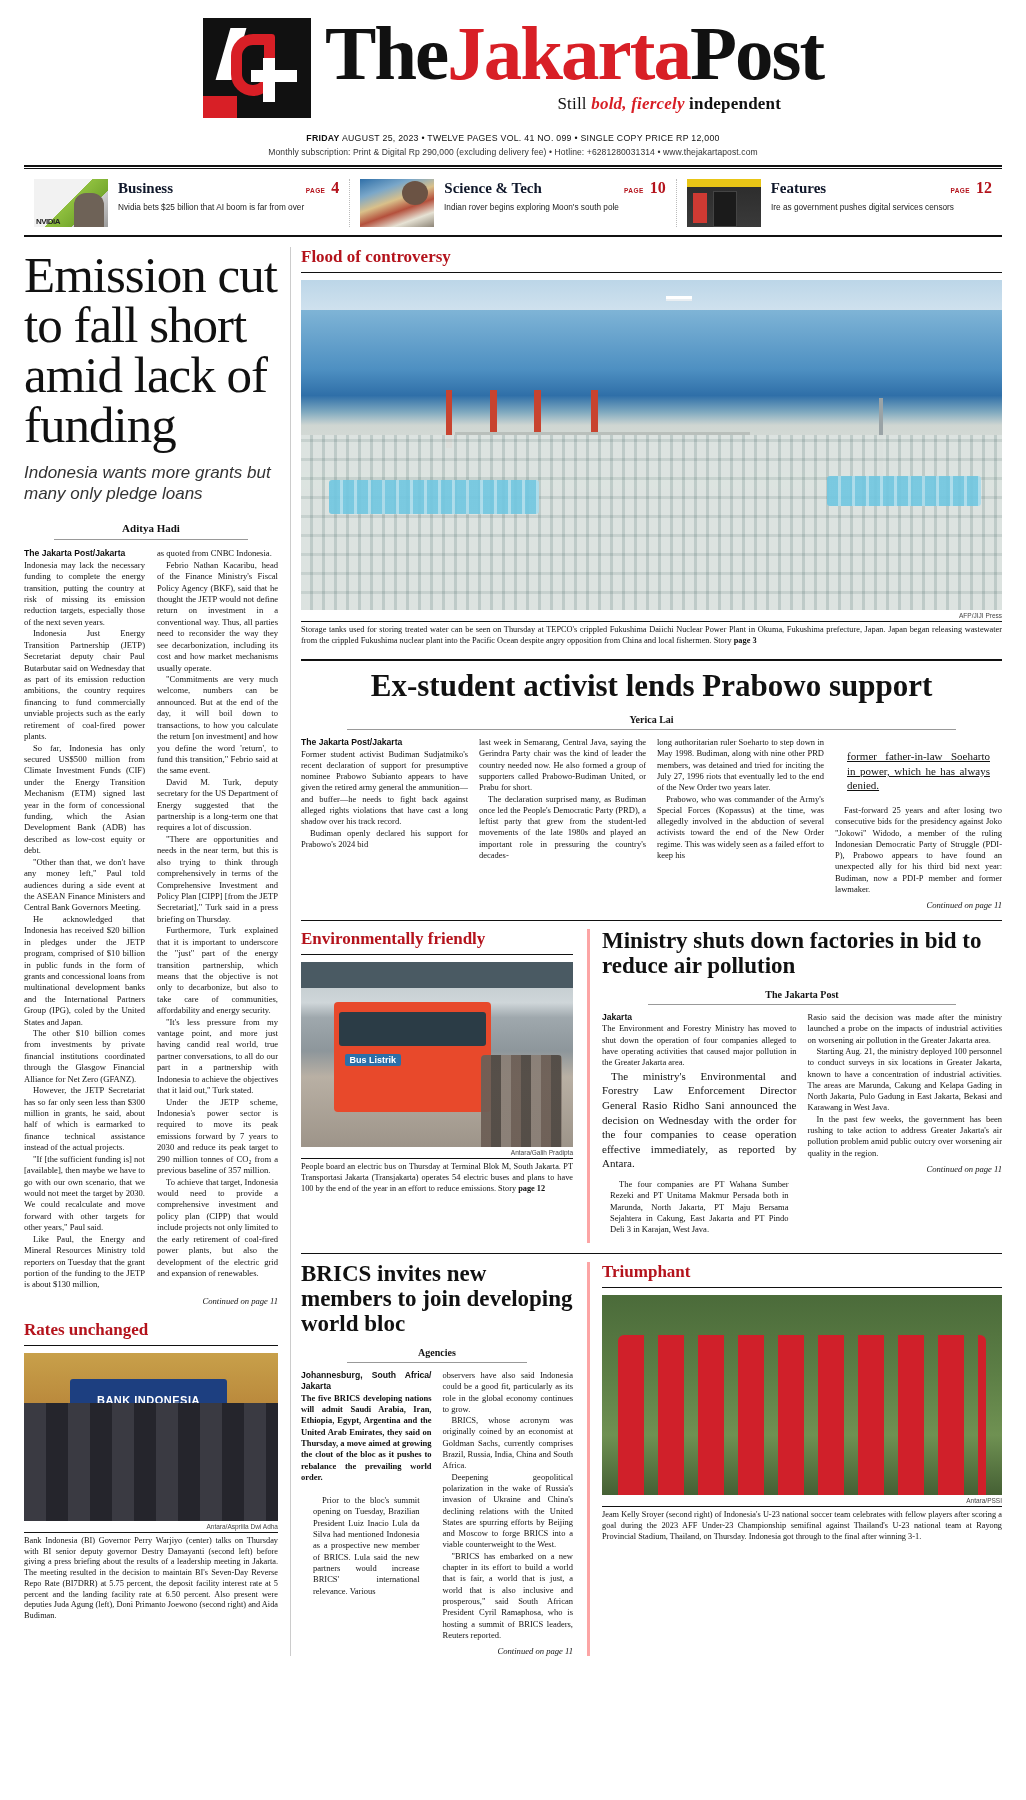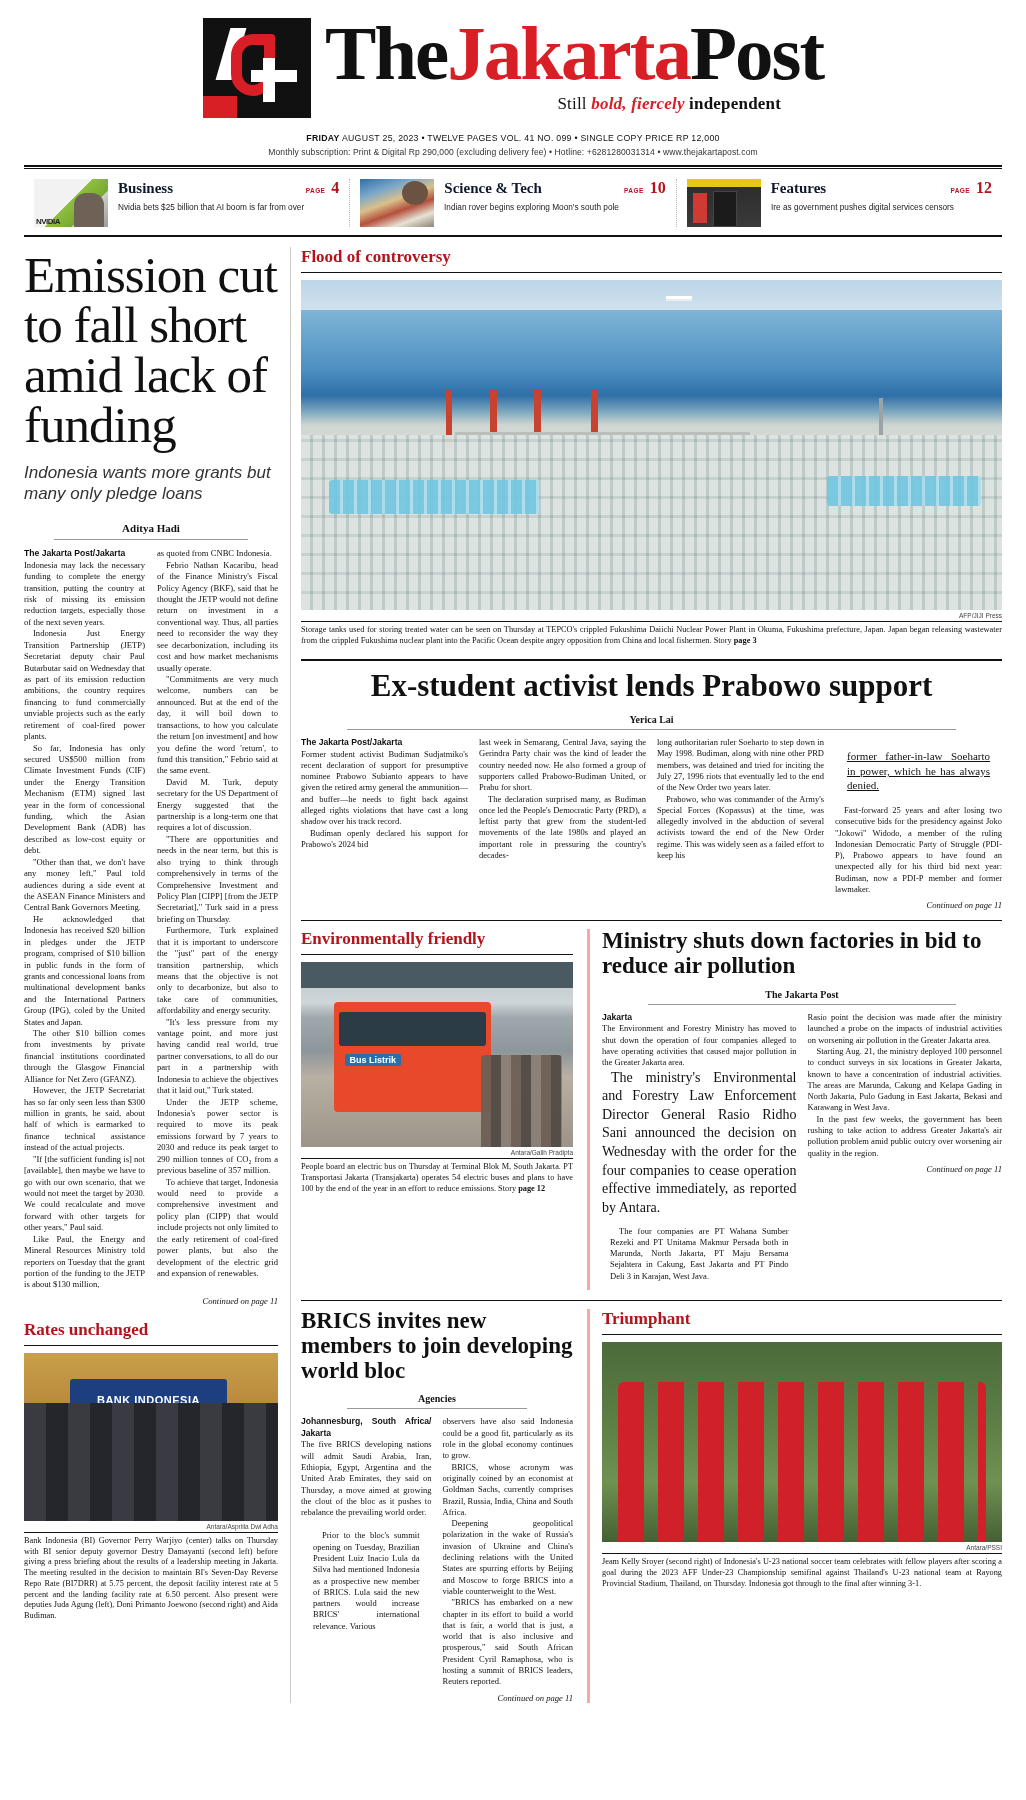--- a/index.html
+++ b/index.html
@@ -315,45 +315,45 @@
         </div>
 
         <div class="box-min">
           <h3 class="mid-head">Ministry shuts down factories in bid to reduce air pollution</h3>
           <div class="byline2">The Jakarta Post</div>
           <div class="byline2-rule"></div>
           <div style="display:flex; gap:11px;">
             <div style="flex:1 1 0">
               <p class="first" style="margin:0;font-size:8.5px;line-height:1.33;text-align:justify;font-family:'Liberation Serif',serif;"><span class="dateline-bold">Jakarta</span></p>
               <p style="margin:0;text-indent:0;font-size:8.5px;line-height:1.33;text-align:justify;font-family:'Liberation Serif',serif;">The Environment and Forestry Ministry has moved to shut down the operation of four companies alleged to have operating activities that caused major pollution in the Greater Jakarta area.</p>
-              <p style="margin:0;text-indent:9px;font-size:14px;line-height:1.33;text-align:justify;font-family:'Liberation Serif',serif;">The ministry's Environmental and Forestry Law Enforcement Director General Rasio Ridho Sani announced the decision on Wednesday with the order for the four companies to cease operation effective immediately, as reported by Antara.</p>
+              <p style="margin:0;text-indent:9px;font-size:11px;line-height:1.33;text-align:justify;font-family:'Liberation Serif',serif;">The ministry's Environmental and Forestry Law Enforcement Director General Rasio Ridho Sani announced the decision on Wednesday with the order for the four companies to cease operation effective immediately, as reported by Antara.</p>
               <p style="margin:8px;text-indent:9px;font-size:8.5px;line-height:1.33;text-align:justify;font-family:'Liberation Serif',serif;">The four companies are PT Wahana Sumber Rezeki and PT Unitama Makmur Persada both in Marunda, North Jakarta, PT Maju Bersama Sejahtera in Cakung, East Jakarta and PT Pindo Deli 3 in Karajan, West Java.</p>
             </div>
             <div style="flex:1 1 0">
-              <p style="margin:0;text-indent:0;font-size:8.5px;line-height:1.33;text-align:justify;font-family:'Liberation Serif',serif;">Rasio point the decision was made after the ministry launched a probe on the impacts of industrial activities on worsening air pollution in the Greater Jakarta area.</p>
+              <p style="margin:0;text-indent:0;font-size:8.5px;line-height:1.33;text-align:justify;font-family:'Liberation Serif',serif;">Rasio said the decision was made after the ministry launched a probe on the impacts of industrial activities on worsening air pollution in the Greater Jakarta area.</p>
               <p style="margin:0;text-indent:9px;font-size:8.5px;line-height:1.33;text-align:justify;font-family:'Liberation Serif',serif;">Starting Aug. 21, the ministry deployed 100 personnel to conduct surveys in six locations in Greater Jakarta, known to have a concentration of industrial activities. The areas are Marunda, Cakung and Kelapa Gading in North Jakarta, Pulo Gadung in East Jakarta, Bekasi and Karawang in West Java.</p>
               <p style="margin:0;text-indent:9px;font-size:8.5px;line-height:1.33;text-align:justify;font-family:'Liberation Serif',serif;">In the past few weeks, the government has been rushing to take action to address Greater Jakarta's air pollution problem amid public outcry over worsening air quality in the region.</p>
               <div class="cont">Continued on page 11</div>
             </div>
           </div>
         </div>
       </div>
 
       <div class="hr-thin"></div>
 
       <div class="two-up">
 
         <div class="box-env">
           <h3 class="mid-head">BRICS invites new members to join developing world bloc</h3>
           <div class="byline2">Agencies</div>
           <div class="byline2-rule"></div>
           <div style="display:flex; gap:11px;">
             <div style="flex:1 1 0">
               <p class="first" style="margin:0;font-size:8.5px;line-height:1.33;text-align:justify;font-family:'Liberation Serif',serif;"><span class="dateline-bold">Johannesburg, South Africa/ Jakarta</span></p>
-              <p style="margin:0;text-indent:0;font-size:8.5px;line-height:1.33;text-align:justify;font-family:'Liberation Serif',serif;">The five BRICS developing nations will admit Saudi Arabia, Iran, Ethiopia, Egypt, Argentina and the United Arab Emirates, they said on Thursday, a move aimed at growing the clout of the bloc as it pushes to rebalance the prevailing world order.</p>
+              <p style="margin:0;text-indent:0;font-size:8.5px;line-height:1.33;text-align:justify;font-family:'Liberation Serif',serif;font-weight:bold;">The five BRICS developing nations will admit Saudi Arabia, Iran, Ethiopia, Egypt, Argentina and the United Arab Emirates, they said on Thursday, a move aimed at growing the clout of the bloc as it pushes to rebalance the prevailing world order.</p>
               <p style="margin:12px;text-indent:9px;font-size:8.5px;line-height:1.33;text-align:justify;font-family:'Liberation Serif',serif;">Prior to the bloc's summit opening on Tuesday, Brazilian President Luiz Inacio Lula da Silva had mentioned Indonesia as a prospective new member of BRICS. Lula said the new partners would increase BRICS' international relevance. Various</p>
             </div>
             <div style="flex:1 1 0">
               <p style="margin:0;text-indent:0;font-size:8.5px;line-height:1.33;text-align:justify;font-family:'Liberation Serif',serif;">observers have also said Indonesia could be a good fit, particularly as its role in the global economy continues to grow.</p>
               <p style="margin:0;text-indent:9px;font-size:8.5px;line-height:1.33;text-align:justify;font-family:'Liberation Serif',serif;">BRICS, whose acronym was originally coined by an economist at Goldman Sachs, currently comprises Brazil, Russia, India, China and South Africa.</p>
               <p style="margin:0;text-indent:9px;font-size:8.5px;line-height:1.33;text-align:justify;font-family:'Liberation Serif',serif;">Deepening geopolitical polarization in the wake of Russia's invasion of Ukraine and China's declining relations with the United States are spurring efforts by Beijing and Moscow to forge BRICS into a viable counterweight to the West.</p>
               <p style="margin:0;text-indent:9px;font-size:8.5px;line-height:1.33;text-align:justify;font-family:'Liberation Serif',serif;">"BRICS has embarked on a new chapter in its effort to build a world that is fair, a world that is just, a world that is also inclusive and prosperous," said South African President Cyril Ramaphosa, who is hosting a summit of BRICS leaders, Reuters reported.</p>
               <div class="cont">Continued on page 11</div>
             </div>
           </div>

